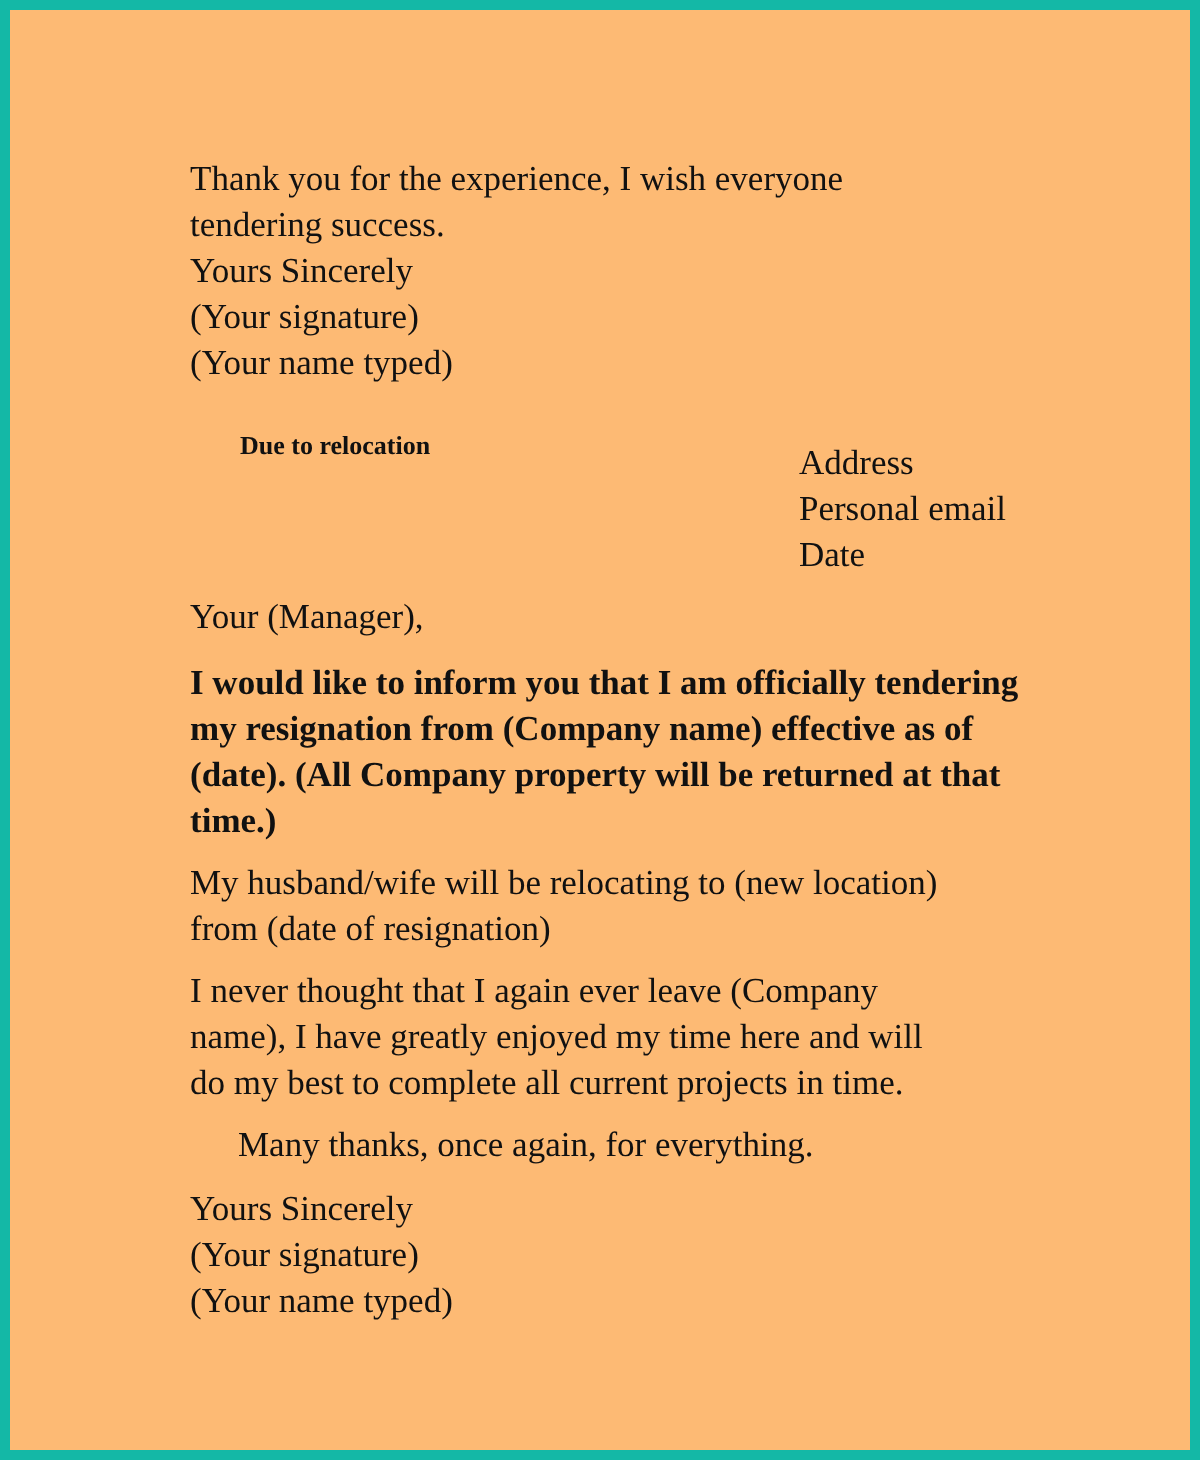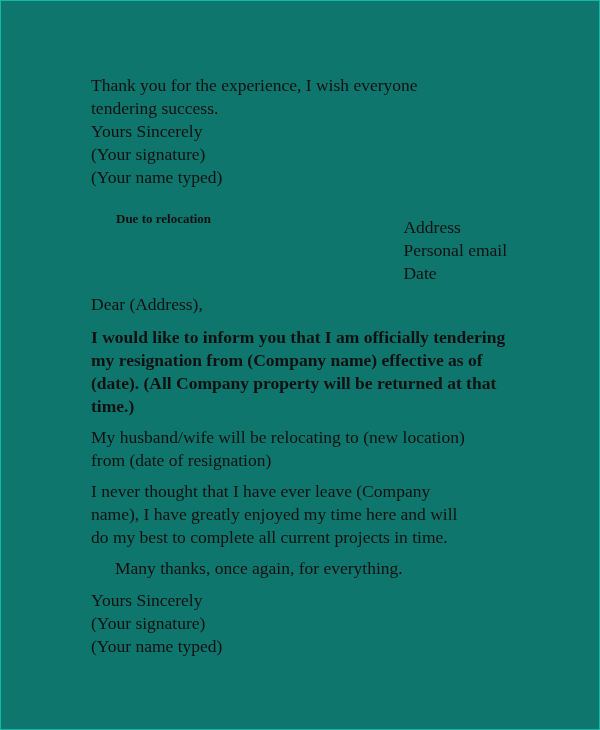--- a/index.html
+++ b/index.html
@@ -5,22 +5,22 @@
   html, body {
     margin: 0;
     padding: 0;
     background: #ffffff;
   }
   .page {
     position: relative;
     width: 600px;
     height: 730px;
     box-sizing: border-box;
-    border: 1px solid #14b8a6;
-    background: #0f766e;
+    border: 5px solid #14b8a6;
+    background: #fdba74;
     overflow: hidden;
     font-family: "Liberation Serif", "DejaVu Serif", serif;
     color: #111111;
     font-size: 17.5px;
     line-height: 23px;
   }
   .block {
     position: absolute;
     left: 90px;
     margin: 0;
@@ -55,36 +55,36 @@
   </div>
 
   <div class="heading">Due to relocation</div>
 
   <div class="sender">
     <span class="line">Address</span>
     <span class="line">Personal email</span>
     <span class="line">Date</span>
   </div>
 
-  <div class="block" style="top:292px;">Dear (Address),</div>
+  <div class="block" style="top:292px;">Your (Manager),</div>
 
   <div class="block" style="top:325px;font-weight:bold;">
     <span class="line">I would like to inform you that I am officially tendering</span>
     <span class="line">my resignation from (Company name) effective as of</span>
     <span class="line">(date). (All Company property will be returned at that</span>
     <span class="line">time.)</span>
   </div>
 
   <div class="block" style="top:425px;">
     <span class="line">My husband/wife will be relocating to (new location)</span>
     <span class="line">from (date of resignation)</span>
   </div>
 
   <div class="block" style="top:479px;">
-    <span class="line">I never thought that I have ever leave (Company</span>
+    <span class="line">I never thought that I again ever leave (Company</span>
     <span class="line">name),  I have greatly enjoyed my time here and will</span>
     <span class="line">do my best to complete all current projects in time.</span>
   </div>
 
   <div class="block" style="top:556px;margin-left:24px;">
     <span class="line">Many thanks, once again, for everything.</span>
   </div>
 
   <div class="block" style="top:588px;">
     <span class="line">Yours Sincerely</span>

